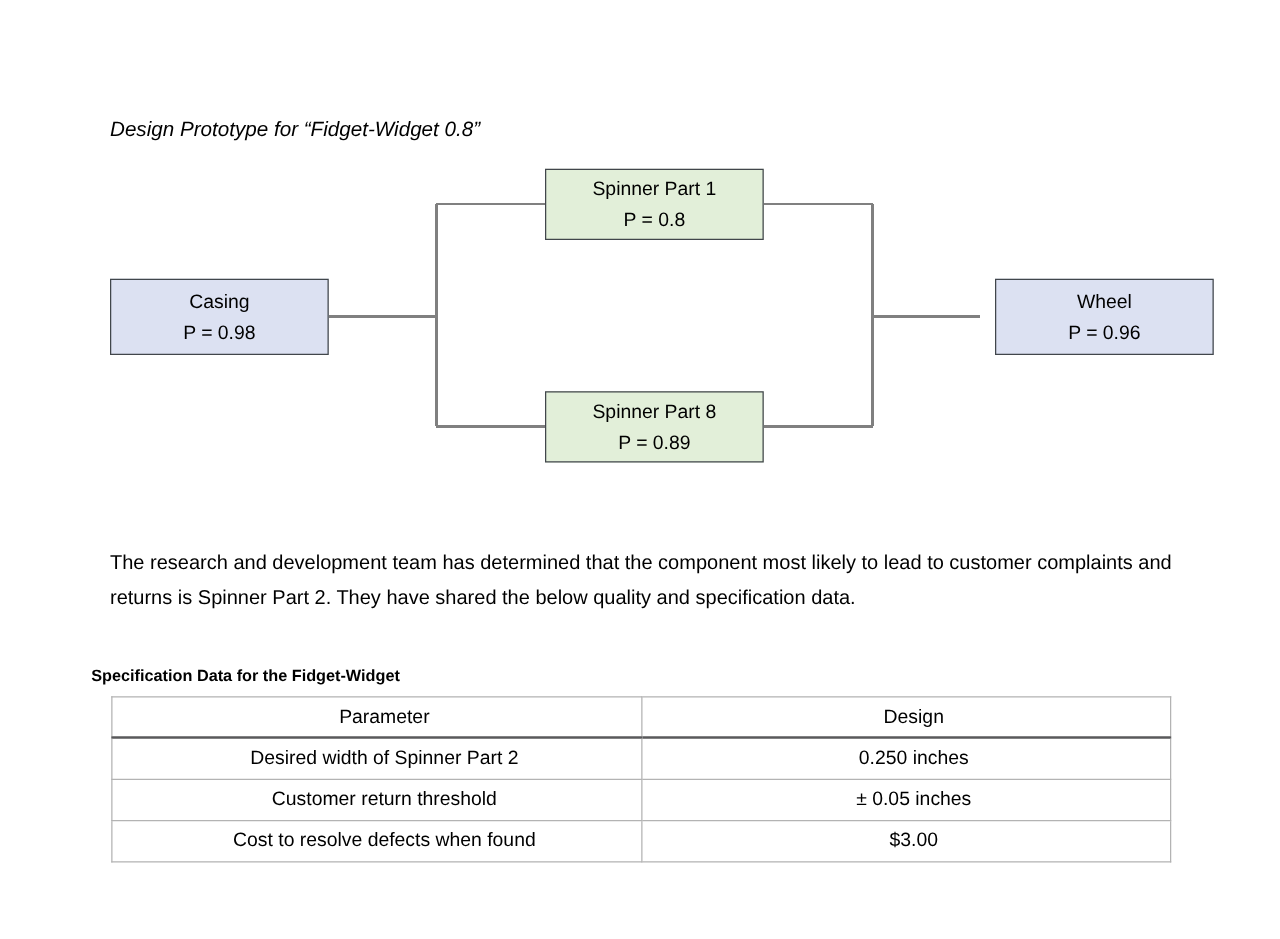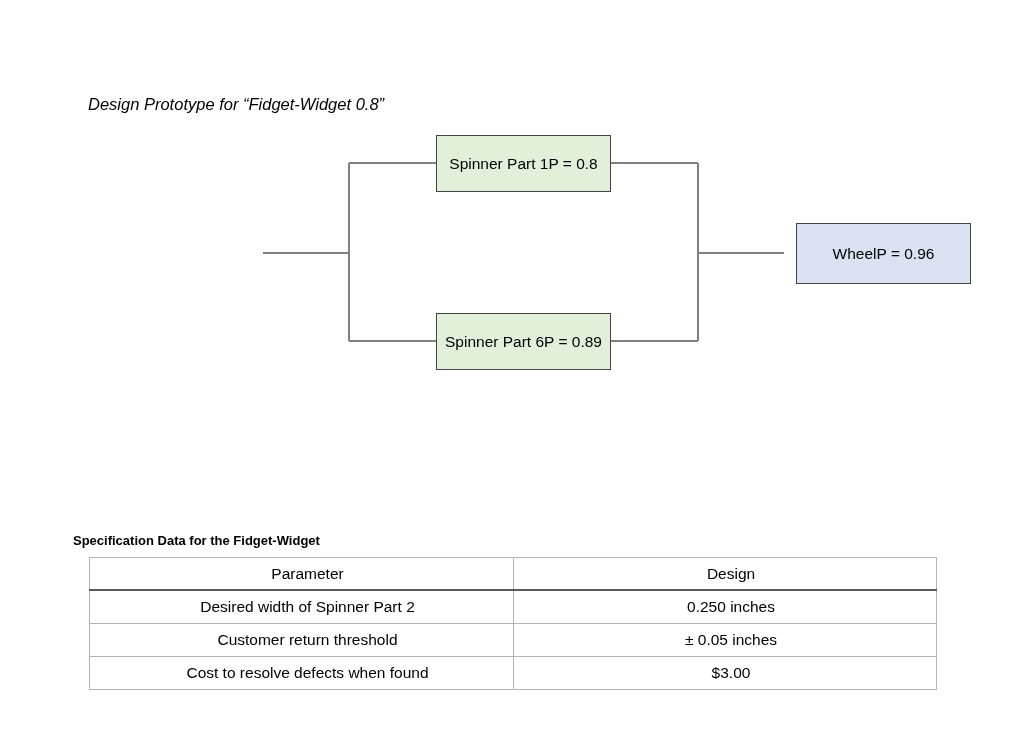--- a/index.html
+++ b/index.html
@@ -57,21 +57,21 @@
     position: absolute;
     left: 0;
     top: 0;
   }
 
   .node-box {
     position: absolute;
     box-sizing: border-box;
     border: 1px solid #41464b;
     display: flex;
-    flex-direction: row;
+    flex-direction: column;
     align-items: center;
     justify-content: center;
     font-size: 15.5px;
     line-height: 25px;
     text-align: center;
   }
   .node-box .node-label,
   .node-box .node-prob {
     display: block;
     white-space: nowrap;
@@ -159,38 +159,43 @@
         <line x1="611" y1="163" x2="698" y2="163"></line>
 
         <line x1="611" y1="341" x2="698" y2="341"></line>
 
         <line x1="698" y1="163" x2="698" y2="341"></line>
 
         <line x1="698" y1="253" x2="784" y2="253"></line>
       </g>
     </svg>
 
+    <div class="node-box node-blue" id="node-casing">
+      <span class="node-label">Casing</span>
+      <span class="node-prob">P = 0.98</span>
+    </div>
 
     <div class="node-box node-green" id="node-spinner-1">
       <span class="node-label">Spinner Part 1</span>
       <span class="node-prob">P = 0.8</span>
     </div>
 
     <div class="node-box node-green" id="node-spinner-2">
-      <span class="node-label">Spinner Part 6</span>
+      <span class="node-label">Spinner Part 8</span>
       <span class="node-prob">P = 0.89</span>
     </div>
 
     <div class="node-box node-blue" id="node-wheel">
       <span class="node-label">Wheel</span>
       <span class="node-prob">P = 0.96</span>
     </div>
 
   </div>
 
+  <p id="analysis-paragraph">The research and development team has determined that the component most likely to lead to customer complaints and returns is Spinner Part 2. They have shared the below quality and specification data.</p>
 
   <div id="spec-table-title">Specification Data for the Fidget-Widget</div>
 
   <table id="spec-table">
     <colgroup>
       <col class="col-param">
       <col class="col-result">
     </colgroup>
     <thead>
       <tr>

